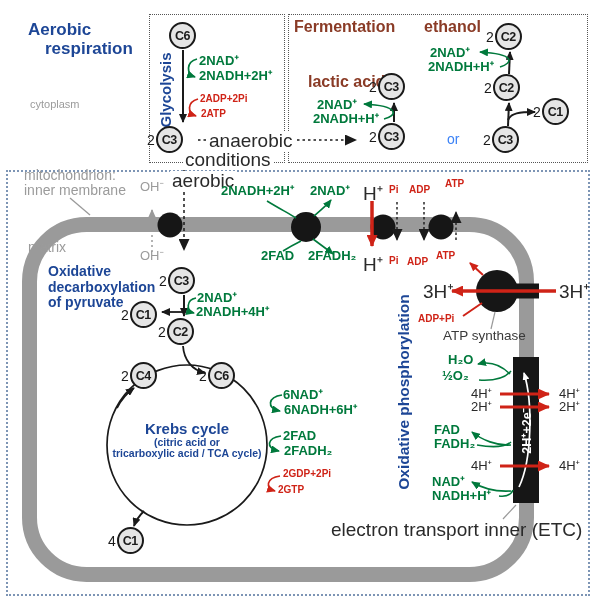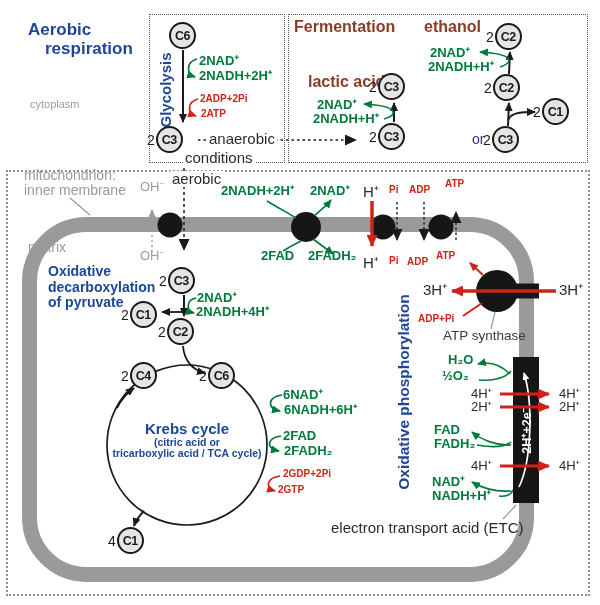--- a/index.html
+++ b/index.html
@@ -9,21 +9,21 @@
   #glyc-box{left:149px;top:14px;width:134px;height:147px;border:1.5px dotted #555;}
   #ferm-box{left:288px;top:14px;width:298px;height:147px;border:1.5px dotted #555;}
   #outer-box{left:6px;top:170px;width:580px;height:422px;border:2px dotted #7d95b5;}
   svg.layer{position:absolute;left:0;top:0;z-index:1;}
   .l{position:absolute;white-space:nowrap;z-index:2;line-height:1.05;}
   .g{color:#00793c;font-weight:bold;font-size:13px;}
   .r{color:#cf2317;font-weight:bold;font-size:10px;}
   .bl{color:#1d4696;font-weight:bold;}
   .br{color:#8a3b26;font-weight:bold;font-size:16px;}
   .gy{color:#9b9b9b;}
-  .dk{color:#2a2a2a;font-size:15px;}
+  .dk{color:#2a2a2a;font-size:19px;}
   .wbg{background:#fff;padding:0 2px;}
   .vert{position:absolute;white-space:nowrap;transform:translate(-50%,-50%) rotate(-90deg);z-index:2;}
   .mol{position:absolute;display:flex;align-items:center;z-index:2;}
   .pre{font-weight:400;font-size:14px;color:#1a1a1a;margin-right:1px;}
   .circ{display:inline-flex;align-items:center;justify-content:center;width:27px;height:27px;
         border:2px solid #1a1a1a;border-radius:50%;background:#e5e5e5;font-size:12.5px;
         font-weight:700;color:#1a1a1a;box-sizing:border-box;letter-spacing:-0.5px;}
   #krebs-title{left:97px;top:421px;width:180px;text-align:center;}
   #krebs-title .t1{font-size:15px;line-height:16px;}
   #krebs-title .t2{font-size:10.5px;line-height:11px;}
@@ -165,21 +165,21 @@
       <span class="pre">2</span>
       <span class="circ">C3</span>
     </span>
   <span class="l dk wbg" style="left:207px;top:131px">anaerobic</span>
   <span class="l dk wbg" style="left:183px;top:150px">conditions</span>
   <span class="l dk wbg" style="left:170px;top:171px">aerobic</span>
 
   <span class="l br" style="left:294px;top:19px">Fermentation</span>
   <span class="l br" style="left:424px;top:19px">ethanol</span>
   <span class="l br" style="left:308px;top:74px">lactic acid</span>
-  <span class="l" style="left:472px;top:132px;font-size:14px;color:#4c1d95">or</span>
+  <span class="l" style="left:447px;top:132px;font-size:14px;color:#3b82f6">or</span>
   <span class="l g" style="left:317px;top:98px">2NAD⁺</span>
   <span class="l g" style="left:313px;top:112px">2NADH+H⁺</span>
   <span class="mol" style="left:369px;top:73px">
       <span class="pre">2</span>
       <span class="circ">C3</span>
     </span>
   <span class="mol" style="left:369px;top:123px">
       <span class="pre">2</span>
       <span class="circ">C3</span>
     </span>
@@ -280,15 +280,15 @@
   <span class="l dk" style="left:471px;top:387px;font-size:13px">4H⁺</span>
   <span class="l dk" style="left:559px;top:387px;font-size:13px">4H⁺</span>
   <span class="l dk" style="left:471px;top:400px;font-size:13px">2H⁺</span>
   <span class="l dk" style="left:559px;top:400px;font-size:13px">2H⁺</span>
   <span class="l g" style="left:434px;top:423px">FAD</span>
   <span class="l g" style="left:434px;top:437px">FADH₂</span>
   <span class="l dk" style="left:471px;top:459px;font-size:13px">4H⁺</span>
   <span class="l dk" style="left:559px;top:459px;font-size:13px">4H⁺</span>
   <span class="l g" style="left:432px;top:475px">NAD⁺</span>
   <span class="l g" style="left:432px;top:489px">NADH+H⁺</span>
-  <span class="l dk" style="left:331px;top:520px">electron transport acid (ETC)</span>
+  <span class="l dk" style="left:331px;top:520px">electron transport inner (ETC)</span>
 
 </div>
 
 </body></html>

